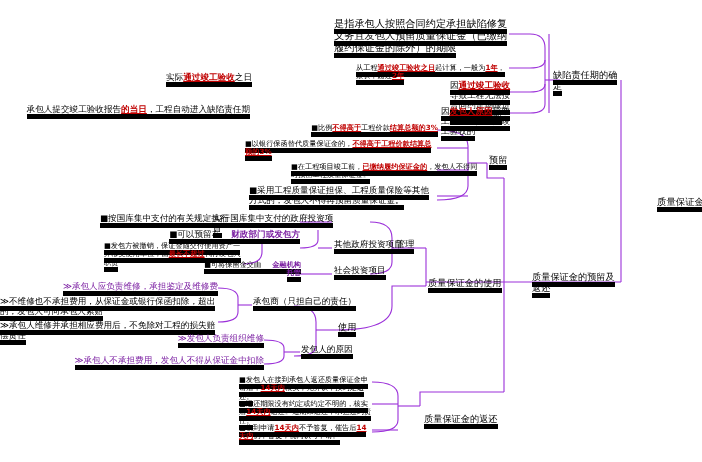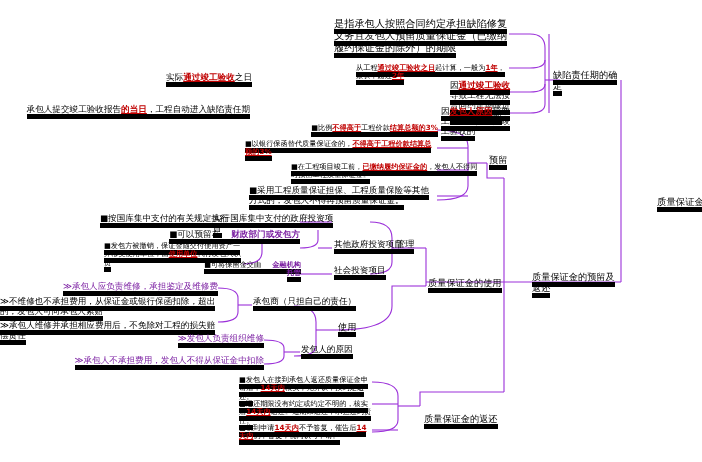--- a/index.html
+++ b/index.html
@@ -156,21 +156,21 @@
   </div>
   <div class="node mid" style="left:213px;top:213px;width:122px;">
     <span class="ul txt">实行国库集中支付的政府投资项目</span>
   </div>
 
   <div class="node mid" style="left:148px;top:229px;width:152px;text-align:right;">
     <span class="ul txt">■可以预留在<span class="pur">财政部门或发包方</span></span>
   </div>
 
   <div class="node sml" style="left:104px;top:242px;width:140px;">
-    <span class="ul txt">■发包方被撤销，保证金随交付使用资产一并移交使用单位，由<span class="hl">使用单位</span>代行发包人职责</span>
+    <span class="ul txt">■发包方被撤销，保证金随交付使用资产一并移交使用单位，由<span class="hl">最长不超过</span>代行发包人职责</span>
   </div>
 
   <div class="node sml" style="left:197px;top:261px;width:104px;text-align:right;">
     <span class="ul txt">■可将保留金交由<span class="pur">金融机构托管</span></span>
   </div>
 
   <div class="node mid" style="left:334px;top:239px;width:90px;">
     <span class="ul txt">其他政府投资项目</span>
   </div>
 

